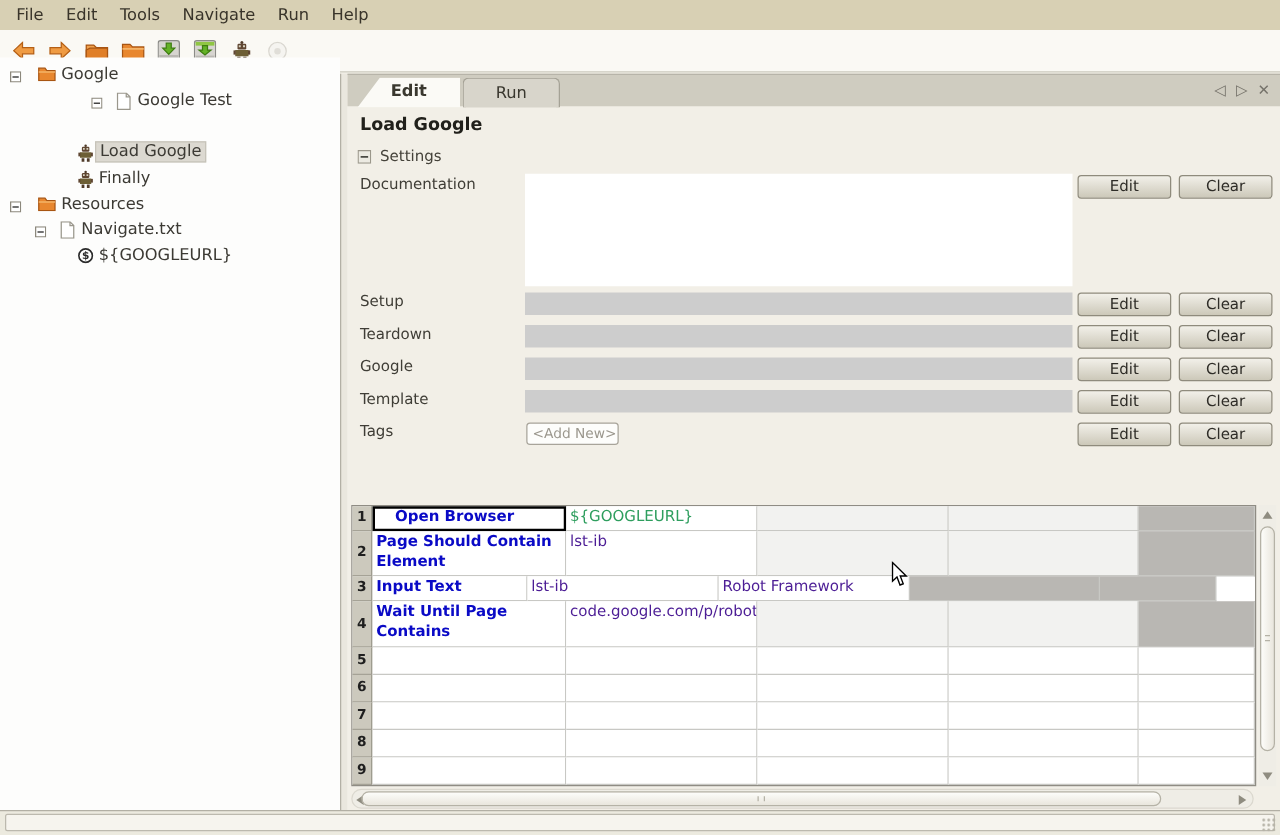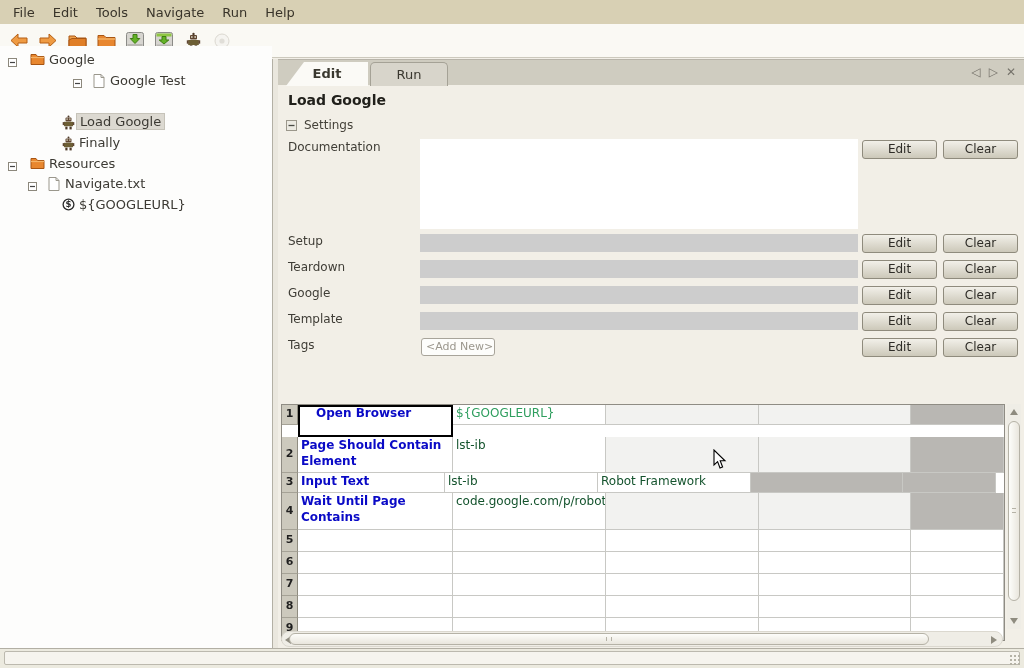--- a/index.html
+++ b/index.html
@@ -39,21 +39,21 @@
   .settings-hdr { position:absolute; left:8px; top:33px; display:flex; gap:7px; align-items:center; font-size:12px; color:#45423a; }
   .set-label { position:absolute; left:10px; font-size:12px; color:#3f3d36; }
   .doc-box { position:absolute; left:142px; width:438px; background:#ffffff; }
   .gray-field { position:absolute; left:142px; width:438px; height:18px; background:#cdcdcd; }
   .tags-box { position:absolute; left:143px; width:74px; height:18px; background:#fdfdfb; border:1px solid #a8a49a; border-radius:3px; color:#9b978d; font-size:11px; line-height:16px; padding-left:4px; }
   .btn { position:absolute; width:75px; height:19px; background:linear-gradient(#f2f0e9,#ccc8b9); border:1px solid #8f8b7d; border-radius:3px; font-size:12px; color:#2e2c27; text-align:center; line-height:17px; cursor:default; }
 
   
   .grid { position:absolute; left:3px; top:319px; border:1px solid #8f8c84; background:#fff; }
   .g-row { display:flex; }
-  .g-cell { border-right:1px solid #c8c8c4; border-bottom:1px solid #c8c8c4; font-size:12px; line-height:1.3; padding:1px 3px; overflow:hidden; white-space:normal; color:#14532d; background:#fff; }
+  .g-cell { border-right:1px solid #c8c8c4; border-bottom:1px solid #c8c8c4; font-size:12px; line-height:1.3; padding:1px 3px; overflow:hidden; white-space:normal; color:#4c1d95; background:#fff; }
   .g-cell.nowrap { white-space:nowrap; }
   .g-hdr { background:#ccc9bd; border-right:1px solid #8f8c80; border-bottom:1px solid #a5a296; font-size:11px; font-weight:bold; color:#1f1f1f; display:flex; align-items:center; justify-content:center; padding:0; }
   .g-cell.kw { color:#0a0ac6; font-weight:bold; }
   .g-cell.var { color:#2e9e5e; }
   .g-cell.grayc { background:#b9b7b3; }
   .g-cell.emptyc { background:#f2f2f0; }
   .g-cell.selcell { outline:2px solid #000; outline-offset:-2px; }
 
   
   .vscroll { position:absolute; left:729px; top:319px; width:14px; height:225px; background:#efede6; }
@@ -278,37 +278,37 @@
           <div class="btn" style="left: 665px; top: 227px;">Clear</div>
           <div class="set-label" style="top: 253px;">Tags</div>
           <div class="tags-box" style="top: 253px;">&lt;Add New&gt;</div>
           <div class="btn" style="left: 584px; top: 253px;">Edit</div>
           <div class="btn" style="left: 665px; top: 253px;">Clear</div>
         </div>
 
       <div class="grid" id="grid">
           <div class="g-row">
             <div class="g-cell g-hdr" style="width: 16px; height: 20px;">1</div>
-            <div class="g-cell kw selcell" style="width: 155px; height: 32px; padding-left: 18px;">Open Browser</div>
+            <div class="g-cell kw selcell" style="width: 155px; height: 20px; padding-left: 18px;">Open Browser</div>
             <div class="g-cell var" style="width: 153px; height: 20px;">${GOOGLEURL}</div>
             <div class="g-cell emptyc" style="width: 153px; height: 20px;"></div>
             <div class="g-cell emptyc" style="width: 152px; height: 20px;"></div>
             <div class="g-cell grayc" style="width: 93px; height: 20px;"></div>
           </div>
           <div class="g-row">
             <div class="g-cell g-hdr" style="width: 16px; height: 36px;">2</div>
             <div class="g-cell kw" style="width: 155px; height: 36px;">Page Should Contain Element</div>
             <div class="g-cell" style="width: 153px; height: 36px;">lst-ib</div>
             <div class="g-cell emptyc" style="width: 153px; height: 36px;"></div>
             <div class="g-cell emptyc" style="width: 152px; height: 36px;"></div>
             <div class="g-cell grayc" style="width: 93px; height: 36px;"></div>
           </div>
           <div class="g-row">
             <div class="g-cell g-hdr" style="width: 16px; height: 20px;">3</div>
-            <div class="g-cell kw" style="width: 147px; height: 20px;">Input Text</div>
+            <div class="g-cell kw" style="width: 124px; height: 20px;">Input Text</div>
             <div class="g-cell" style="width: 153px; height: 20px;">lst-ib</div>
             <div class="g-cell" style="width: 153px; height: 20px;">Robot Framework</div>
             <div class="g-cell grayc" style="width: 152px; height: 20px;"></div>
             <div class="g-cell grayc" style="width: 93px; height: 20px;"></div>
           </div>
           <div class="g-row">
             <div class="g-cell g-hdr" style="width: 16px; height: 37px;">4</div>
             <div class="g-cell kw" style="width: 155px; height: 37px;">Wait Until Page Contains</div>
             <div class="g-cell nowrap" style="width: 153px; height: 37px;">code.google.com/p/robotf</div>
             <div class="g-cell emptyc" style="width: 153px; height: 37px;"></div>

